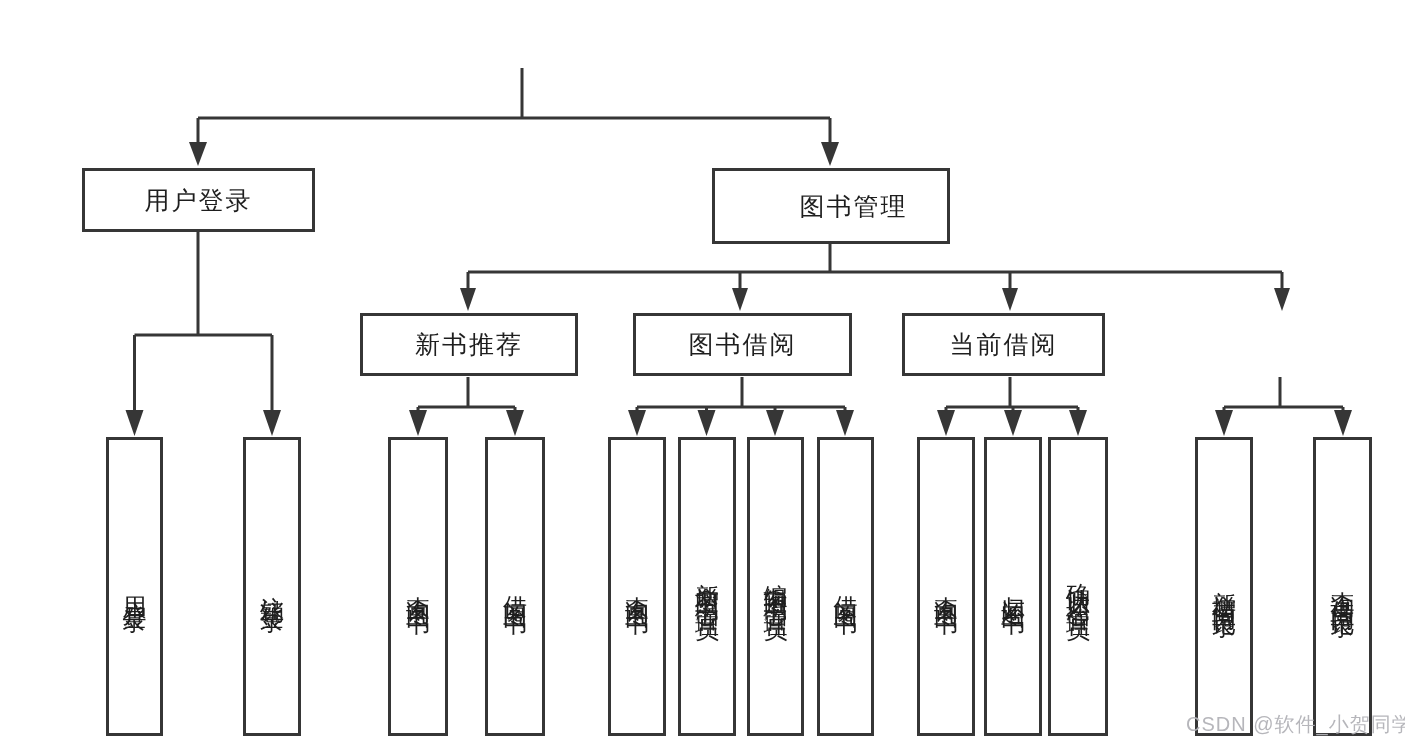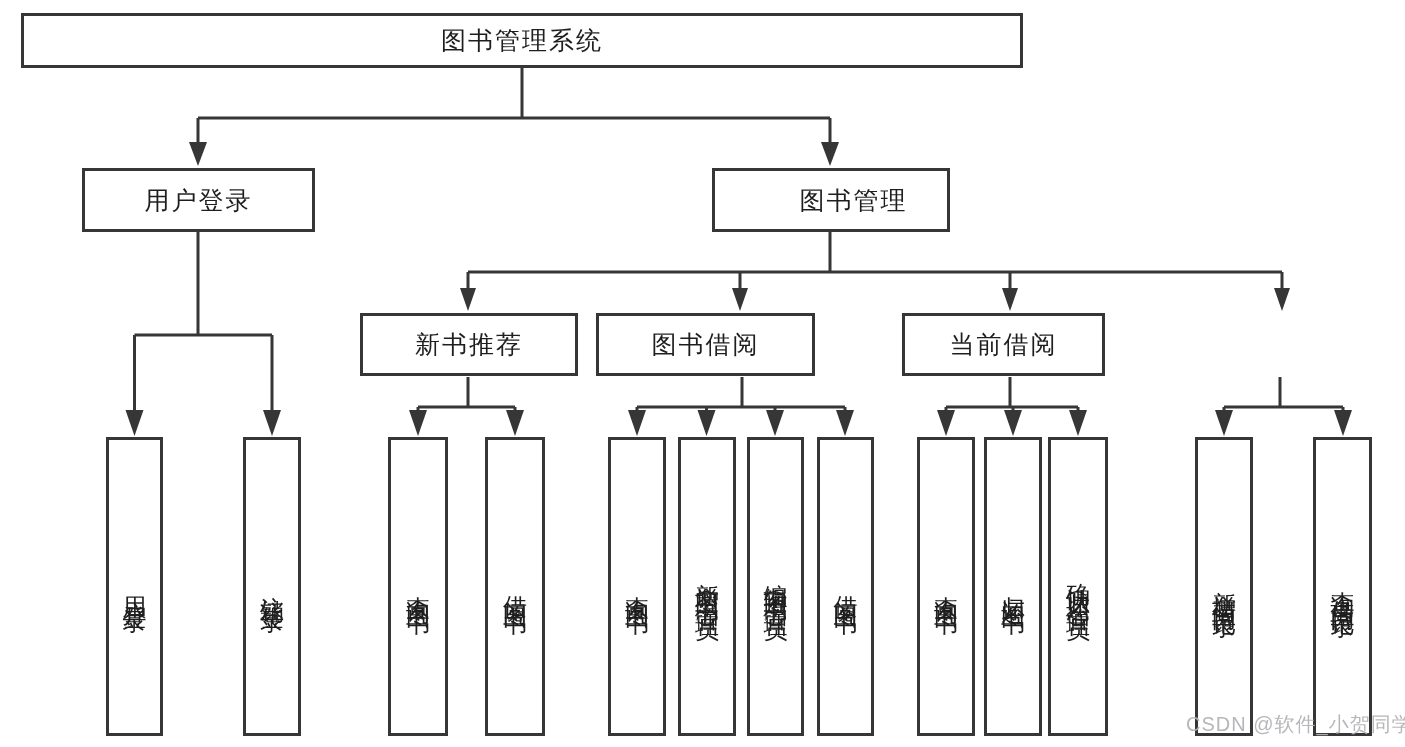--- a/index.html
+++ b/index.html
@@ -24,23 +24,23 @@
   .leaf .vlabel{
     writing-mode:vertical-rl;
     text-orientation:mixed;
     font-size:24px;
     letter-spacing:5px;
     line-height:1;
     white-space:nowrap;
   }
   .root{left:21px;top:13px;width:1002px;height:55px;}
   .l2-0{left:82px;top:168px;width:233px;height:64px;}
-  .l2-1{left:712px;top:168px;width:238px;height:64px;padding-left:45px;}
+  .l2-1{left:712px;top:168px;width:238px;height:76px;padding-left:45px;}
   .l3-0{left:360px;top:313px;width:218px;height:63px;}
-  .l3-1{left:596px;top:313px;width:219px;height:63px;}
+  .l3-1{left:633px;top:313px;width:219px;height:63px;}
   .l3-2{left:902px;top:313px;width:203px;height:63px;}
   .l3-3{left:1173px;top:313px;width:217px;height:63px;}
   .leaf{top:437px;height:299px;}
   .lf-a0{left:106px;width:57px;}
   .lf-a1{left:243px;width:58px;}
   .lf-b0{left:388px;width:60px;}
   .lf-b1{left:485px;width:60px;}
   .lf-c0{left:608px;width:58px;}
   .lf-c1{left:678px;width:58px;}
   .lf-c2{left:747px;width:57px;}
@@ -102,23 +102,20 @@
       <polygon points="775,436 766,410 784,410"></polygon>
       <polygon points="845,436 836,410 854,410"></polygon>
       <polygon points="946,436 937,410 955,410"></polygon>
       <polygon points="1013,436 1004,410 1022,410"></polygon>
       <polygon points="1078,436 1069,410 1087,410"></polygon>
       <polygon points="1224,436 1215,410 1233,410"></polygon>
       <polygon points="1343,436 1334,410 1352,410"></polygon>
     </g>
   </svg>
 
-  <div class="node root">
-    <span class="hlabel">图书管理系统</span>
-  </div>
 
   <div class="node l2-0">
     <span class="hlabel">用户登录</span>
   </div>
   <div class="node l2-1">
     <span class="hlabel">图书管理</span>
   </div>
 
   <div class="node l3-0">
     <span class="hlabel">新书推荐</span>

